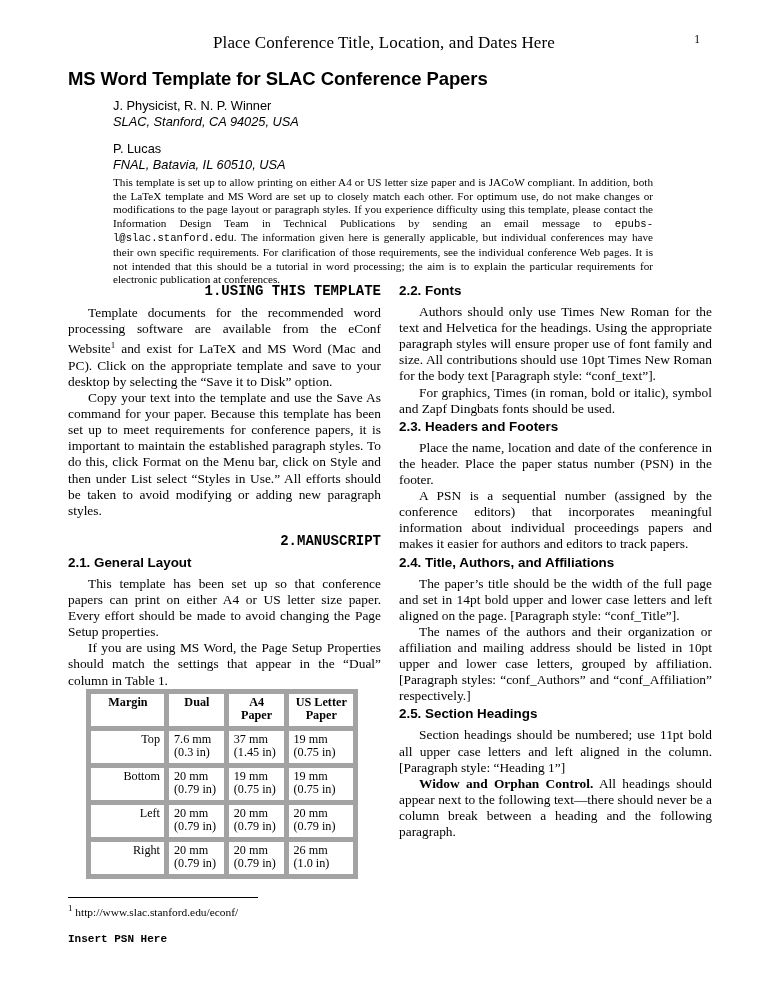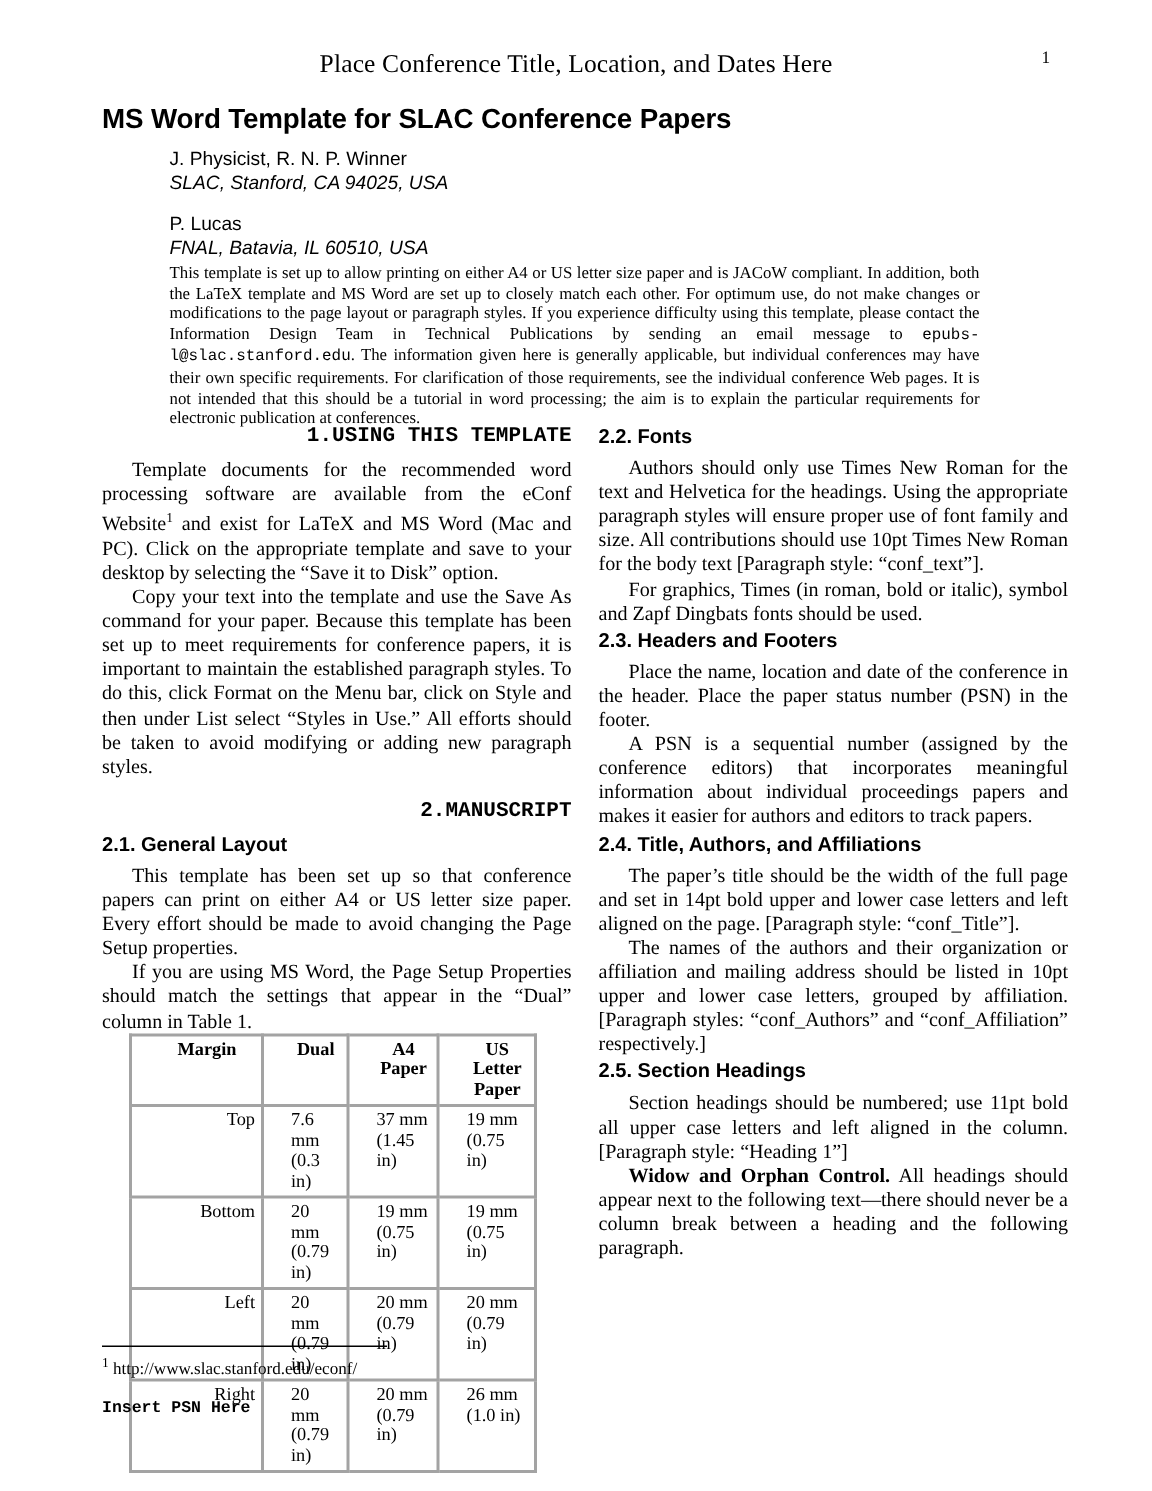--- a/index.html
+++ b/index.html
@@ -129,22 +129,22 @@
     text-indent: 0;
     text-align: left;
   }
   table.margins {
     border-collapse: collapse;
     margin-left: 18px;
     width: 272px;
     font-size: 12.2px;
   }
   table.margins th, table.margins td {
-    border: 2px solid #a3a3a3;
-    padding: 2px 4px 3px 18px;
+    border: 5px solid #a3a3a3;
+    padding: 2px 4px 3px 5px;
     vertical-align: top;
     line-height: 13.5px;
   }
   table.margins th {
     text-align: center;
     font-weight: bold;
   }
   table.margins td.rowhdr {
     text-align: right;
     width: 64px;

